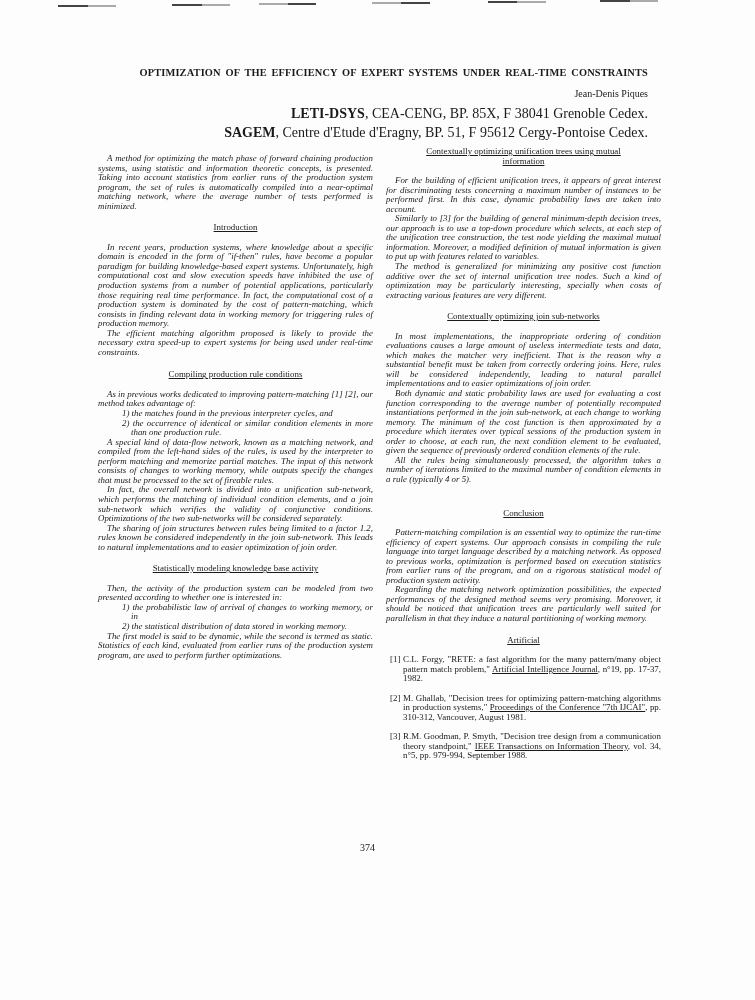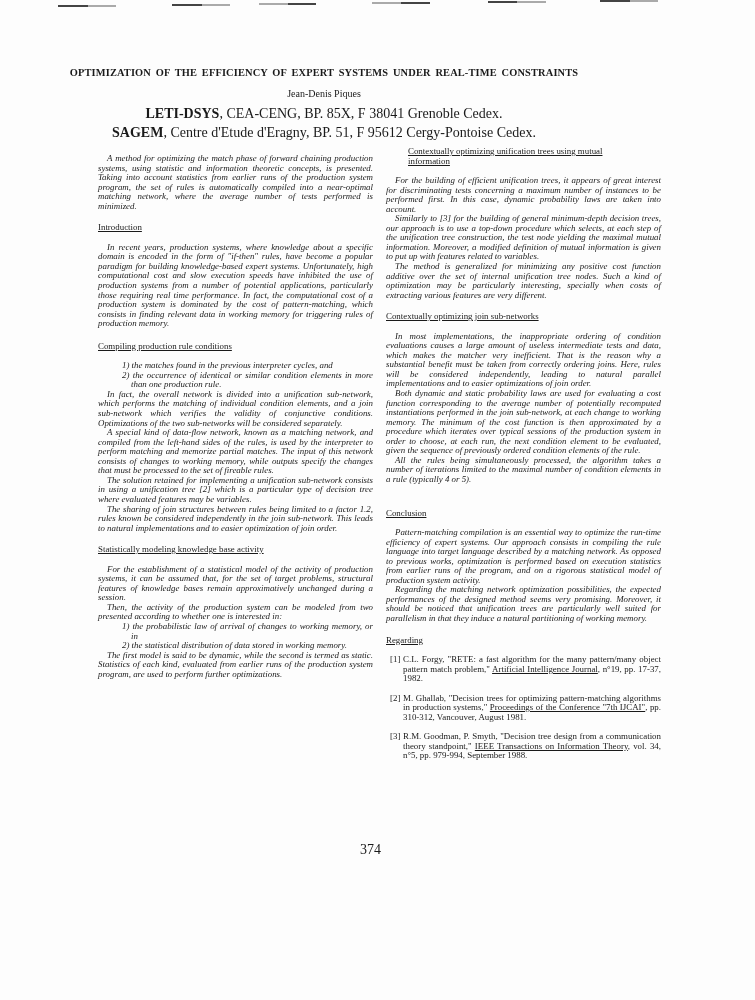--- a/index.html
+++ b/index.html
@@ -1,37 +1,37 @@
 <!DOCTYPE html>
 <html><head>
 <meta charset="utf-8">
 <style>
   html, body { margin:0; padding:0; }
   body { width:755px; height:1000px; background:#fdfdfd; position:relative; overflow:hidden;
          font-family:"Liberation Serif", serif; color:#1a1a1a; }
   .mark { position:absolute; height:2px; background:#444; }
   .mark.light { background:#aaa; }
-  .center { position:absolute; left:0; width:648px; text-align:center; }
+  .center { position:absolute; left:0; width:648px; text-align:right; }
   #title { top:67px; font-weight:bold; font-size:10.4px; letter-spacing:0.15px; word-spacing:2px; }
   #author { top:88px; font-size:10px; }
   #aff1, #aff2 { font-size:14px; }
   #aff1 { top:106px; }
   #aff2 { top:125px; }
   .col { position:absolute; top:147px; width:275px; font-size:8.9px; line-height:9.55px; }
   #colL { left:98px; }
   #colR { left:386px; }
   p { margin:0; text-align:justify; text-indent:9px;font-style:italic; }
-  .heading { text-align:left; text-decoration:underline; text-indent:0; margin:10px 0 10px 0; }
+  .heading { text-align:center; text-decoration:underline; text-indent:0; margin:10px 0 10px 0; }
   .first { margin-top:0 !important; }
   .li { margin:0 0 0 24px; text-align:justify; text-indent:-9px; padding-left:9px; }
   .ref { position:relative; padding-left:17px; text-align:justify; margin-top:0; }
   .ref .num { position:absolute; left:4px; top:0; }
   .ref .ven { text-decoration:underline; }
   .refgap { height:10px; }
-  #pagenum { position:absolute; top:842px; left:360px; font-size:14px; }
+  #pagenum { position:absolute; top:842px; left:360px; font-size:10px; }
 </style>
 </head>
 <body>
 
 <div class="mark" style="left:58px;top:5px;width:30px;"></div>
 <div class="mark light" style="left:88px;top:5px;width:28px;"></div>
 <div class="mark" style="left:172px;top:4px;width:30px;"></div>
 <div class="mark light" style="left:202px;top:4px;width:28px;"></div>
 <div class="mark light" style="left:259px;top:3px;width:29px;"></div>
 <div class="mark" style="left:288px;top:3px;width:28px;"></div>
@@ -45,31 +45,31 @@
 <div id="title" class="center">OPTIMIZATION OF THE EFFICIENCY OF EXPERT SYSTEMS UNDER REAL-TIME CONSTRAINTS</div>
 <div id="author" class="center">Jean-Denis Piques</div>
 <div id="aff1" class="center"><b>LETI-DSYS</b><span>, CEA-CENG, BP. 85X, F 38041 Grenoble Cedex.</span></div>
 <div id="aff2" class="center"><b>SAGEM</b><span>, Centre d'Etude d'Eragny, BP. 51, F 95612 Cergy-Pontoise Cedex.</span></div>
 
 <div id="colL" class="col">
   <p style="margin-top:7px;">A method for optimizing the match phase of forward chaining production systems, using statistic and information theoretic concepts, is presented. Taking into account statistics from earlier runs of the production system program, the set of rules is automatically compiled into a near-optimal matching network, where the average number of tests performed is minimized.</p>
 
   <div class="heading" style="margin-top:12px;">Introduction</div>
   <p>In recent years, production systems, where knowledge about a specific domain is encoded in the form of "if-then" rules, have become a popular paradigm for building knowledge-based expert systems. Unfortunately, high computational cost and slow execution speeds have inhibited the use of production systems from a number of potential applications, particularly those requiring real time performance. In fact, the computational cost of a production system is dominated by the cost of pattern-matching, which consists in finding relevant data in working memory for triggering rules of production memory.</p>
+  <p>The efficient matching algorithm proposed is likely to provide the necessary extra speed-up to expert systems for being used under real-time constraints.</p>
 
   <div class="heading" style="margin-top:13px;">Compiling production rule conditions</div>
+  <p>As in previous works dedicated to improving pattern-matching [1] [2], our method takes advantage of:</p>
   <p class="li">1) the matches found in the previous interpreter cycles, and</p>
   <p class="li">2) the occurrence of identical or similar condition elements in more than one production rule.</p>
+  <p>A special kind of data-flow network, known as a matching network, and compiled from the left-hand sides of the rules, is used by the interpreter to perform matching and memorize partial matches. The input of this network consists of changes to working memory, while outputs specify the changes that must be processed to the set of fireable rules.</p>
   <p>In fact, the overall network is divided into a unification sub-network, which performs the matching of individual condition elements, and a join sub-network which verifies the validity of conjunctive conditions. Optimizations of the two sub-networks will be considered separately.</p>
-  <p>A special kind of data-flow network, known as a matching network, and compiled from the left-hand sides of the rules, is used by the interpreter to perform matching and memorize partial matches. The input of this network consists of changes to working memory, while outputs specify the changes that must be processed to the set of fireable rules.</p>
-  <p>The solution retained for implementing a unification sub-network consists in using a unification tree [2] which is a particular type of decision tree where evaluated features may be variables.</p>
   <p>The sharing of join structures between rules being limited to a factor 1.2, rules known be considered independently in the join sub-network. This leads to natural implementations and to easier optimization of join order.</p>
 
   <div class="heading" style="margin-top:12px;">Statistically modeling knowledge base activity</div>
-  <p>For the establishment of a statistical model of the activity of production systems, it can be assumed that, for the set of target problems, structural features of knowledge bases remain approximatively unchanged during a session.</p>
   <p>Then, the activity of the production system can be modeled from two presented according to whether one is interested in:</p>
   <p class="li">1) the probabilistic law of arrival of changes to working memory, or in</p>
   <p class="li">2) the statistical distribution of data stored in working memory.</p>
   <p>The first model is said to be dynamic, while the second is termed as static. Statistics of each kind, evaluated from earlier runs of the production system program, are used to perform further optimizations.</p>
 </div>
 
 <div id="colR" class="col">
   <div class="heading first" style="padding:0 22px;">Contextually optimizing unification trees using mutual information</div>
   <p>For the building of efficient unification trees, it appears of great interest for discriminating tests concerning a maximum number of instances to be performed first. In this case, dynamic probability laws are taken into account.</p>
   <p>Similarly to [3] for the building of general minimum-depth decision trees, our approach is to use a top-down procedure which selects, at each step of the unification tree construction, the test node yielding the maximal mutual information. Moreover, a modified definition of mutual information is given to put up with features related to variables.</p>
@@ -77,21 +77,21 @@
 
   <div class="heading" style="margin-top:12px;">Contextually optimizing join sub-networks</div>
   <p>In most implementations, the inappropriate ordering of condition evaluations causes a large amount of useless intermediate tests and data, which makes the matcher very inefficient. That is the reason why a substantial benefit must be taken from correctly ordering joins. Here, rules will be considered independently, leading to natural parallel implementations and to easier optimizations of join order.</p>
   <p>Both dynamic and static probability laws are used for evaluating a cost function corresponding to the average number of potentially recomputed instantiations performed in the join sub-network, at each change to working memory. The minimum of the cost function is then approximated by a procedure which iterates over typical sessions of the production system in order to choose, at each run, the next condition element to be evaluated, given the sequence of previously ordered condition elements of the rule.</p>
   <p>All the rules being simultaneously processed, the algorithm takes a number of iterations limited to the maximal number of condition elements in a rule (typically 4 or 5).</p>
 
   <div class="heading" style="margin-top:24px;">Conclusion</div>
   <p>Pattern-matching compilation is an essential way to optimize the run-time efficiency of expert systems. Our approach consists in compiling the rule language into target language described by a matching network. As opposed to previous works, optimization is performed based on execution statistics from earlier runs of the program, and on a rigorous statistical model of production system activity.</p>
   <p>Regarding the matching network optimization possibilities, the expected performances of the designed method seems very promising. Moreover, it should be noticed that unification trees are particularly well suited for parallelism in that they induce a natural partitioning of working memory.</p>
 
-  <div class="heading" style="margin-top:12px;">Regarding</div>
+  <div class="heading" style="margin-top:12px;">Artificial</div>
 
   <div class="ref">
     <span class="num">[1]</span><span>C.L. Forgy, "RETE: a fast algorithm for the many pattern/many object pattern match problem," </span><span class="ven">Artificial Intelligence Journal</span><span>, n°19, pp. 17-37, 1982.</span>
   </div>
   <div class="refgap"></div>
   <div class="ref">
     <span class="num">[2]</span><span>M. Ghallab, "Decision trees for optimizing pattern-matching algorithms in production systems," </span><span class="ven">Proceedings of the Conference "7th IJCAI"</span><span>, pp. 310-312, Vancouver, August 1981.</span>
   </div>
   <div class="refgap"></div>
   <div class="ref">

